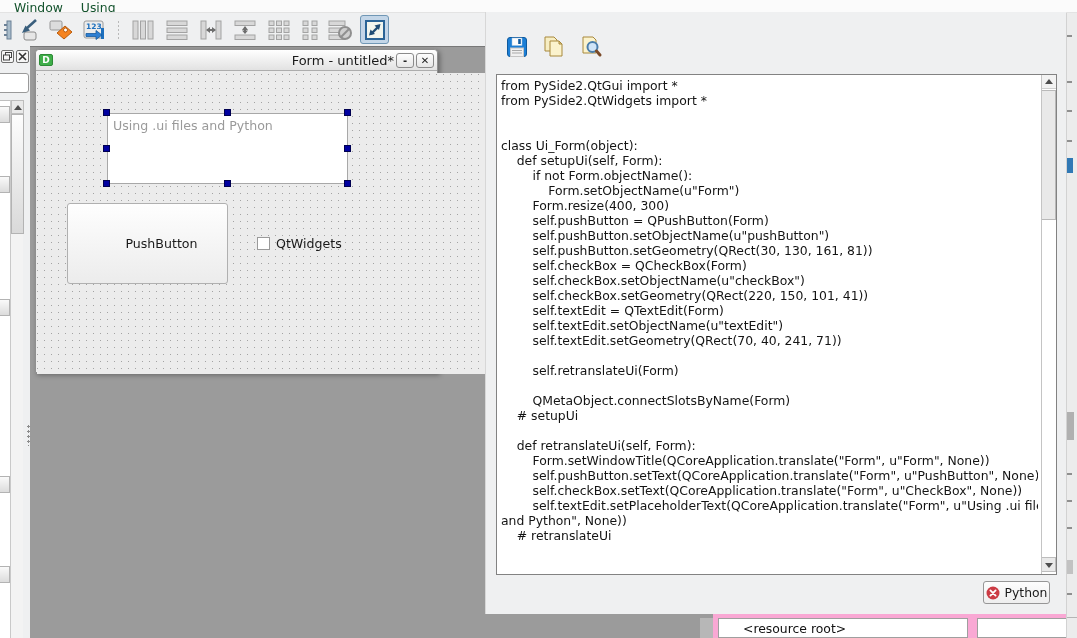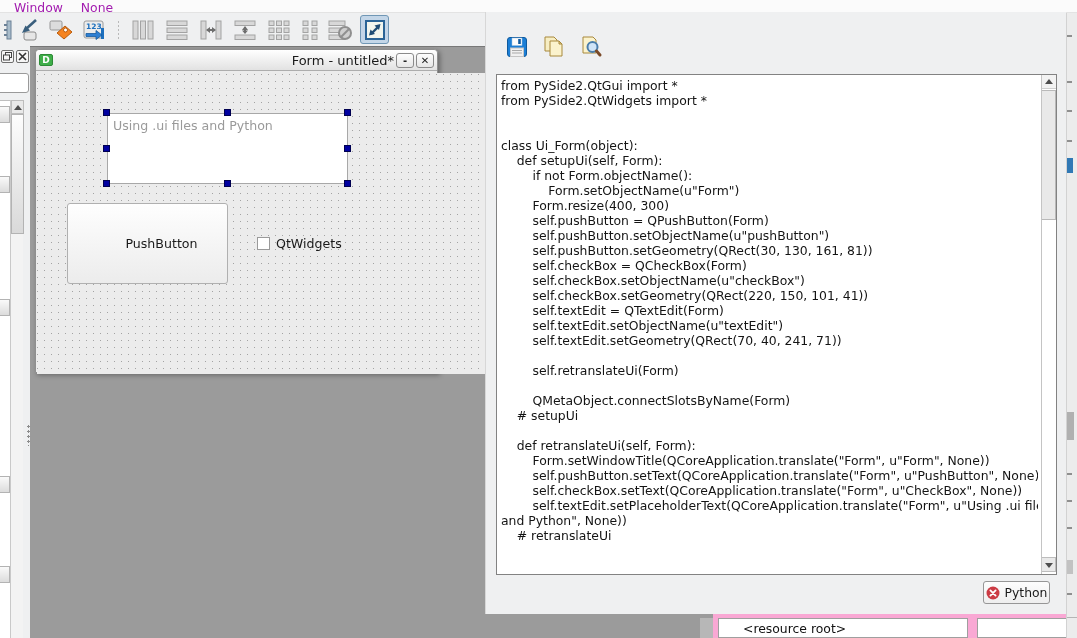--- a/index.html
+++ b/index.html
@@ -3,21 +3,21 @@
 <meta charset="utf-8">
 <style>
   * { margin:0; padding:0; box-sizing:border-box; }
   html,body { width:1077px; height:638px; overflow:hidden; }
   body { font-family:"DejaVu Sans", sans-serif; font-size:12.4px; color:#1a1a1a; }
   .screen { position:relative; width:1077px; height:638px; background:#eff0f1; overflow:hidden; }
   .abs { position:absolute; }
 
   
   .menubar { left:0; top:0; width:1077px; height:13px; background:#fbfbfb; overflow:hidden; border-bottom:1px solid #e3e3e3; }
-  .menu-item { display:inline-block; margin-top:-8px; margin-left:14px; font-size:12.4px; color:#a21caf; }
+  .menu-item { display:inline-block; margin-top:-8px; margin-left:14px; font-size:12.4px; color:#14532d; }
   .menu-item::first-letter { text-decoration:underline; }
 
   
   .toolbar { left:0; top:13px; width:485px; height:33px; background:#eff0f1; }
   .tbtn { position:absolute; top:2px; width:29px; height:29px; border-radius:3px; display:flex; align-items:center; justify-content:center;text-align:center; }
   .tbtn.checked { background:#c3d6e8; border:1px solid #7097b5; }
   .tsep { position:absolute; top:7px; width:3px; height:20px;
           background-image:radial-gradient(circle,#b9b9b9 1px, transparent 1.1px);
           background-size:3px 4px; }
 
@@ -98,21 +98,21 @@
 
   svg { display:block; }
 </style>
 </head>
 <body>
 
 <div class="screen">
 
   <div class="abs menubar">
     <span class="menu-item">Window</span>
-    <span class="menu-item">None</span>
+    <span class="menu-item">Using</span>
   </div>
 
   <div class="abs toolbar">
     <div class="tbtn" style="left:-14px;">
       <span>
         <svg width="24" height="24" viewBox="0 0 24 24">
             <rect x="18" y="3" width="4" height="18" fill="#9fb3c4" stroke="#5f7档" stroke-width="0"></rect>
             <rect x="18" y="3" width="4" height="18" fill="#a8bccb" stroke="#6a8096"></rect>
             <rect x="15" y="6" width="3" height="2" fill="#6a8096"></rect>
             <rect x="15" y="11" width="3" height="2" fill="#6a8096"></rect>

